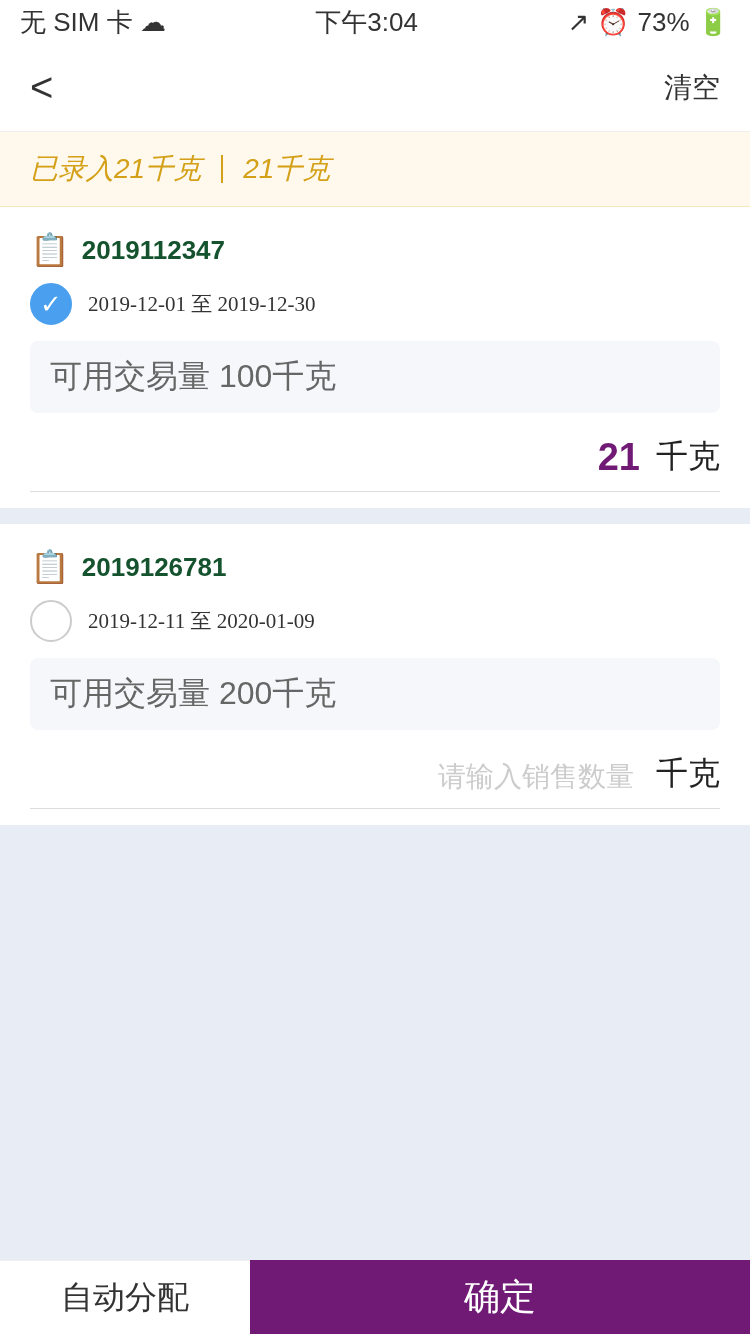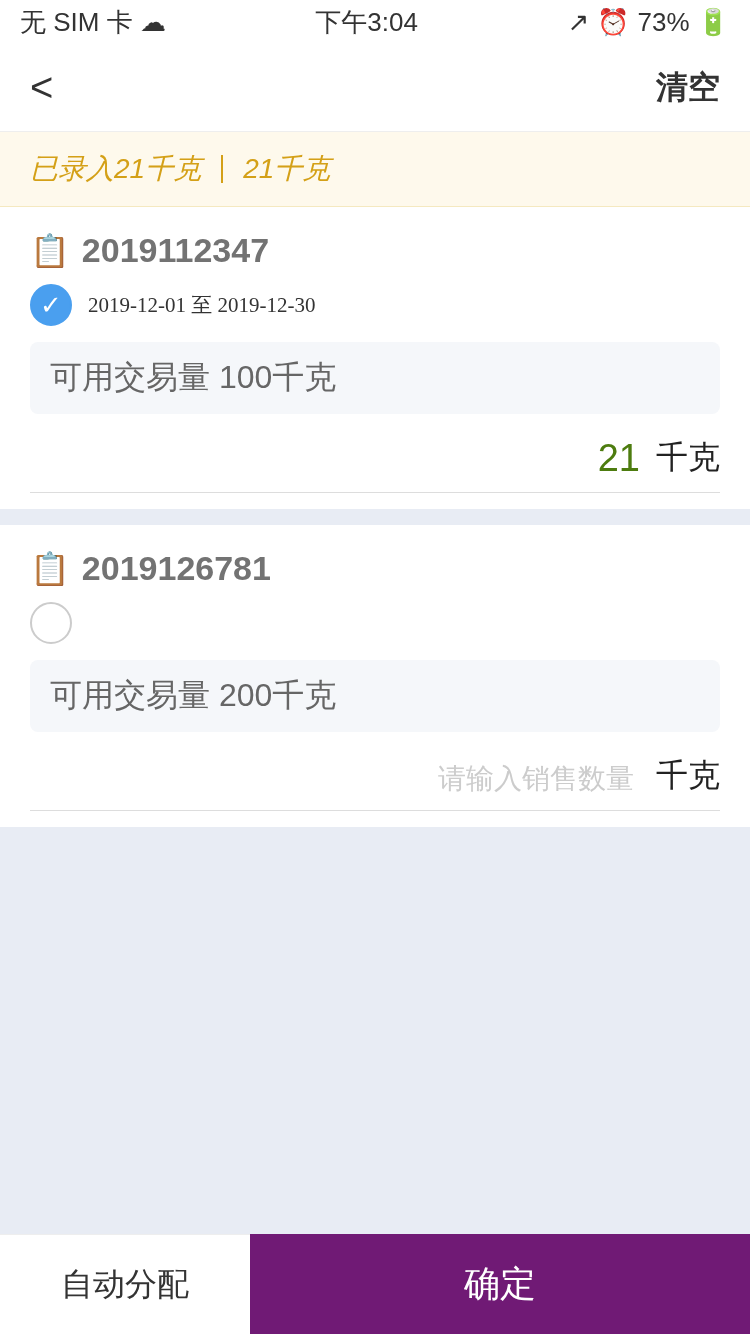--- a/index.html
+++ b/index.html
@@ -51,24 +51,23 @@
       font-size: 40px;
       color: #333;
       cursor: pointer;
     }
     .nav-title {
       font-size: 34px;
       font-weight: 600;
       color: #333;
     }
     .nav-clear {
-      font-size: 32px;
-      color: #333;
-      cursor: pointer;
-      font-weight: bold;
+      font-size: 28px;
+      color: #333;
+      cursor: pointer;
     }
 
     
     .summary-banner {
       background: #fef9ec;
       padding: 18px 30px;
       display: flex;
       align-items: center;
       gap: 20px;
       border-bottom: 1px solid #f5e9c0;
@@ -93,23 +92,23 @@
       padding: 24px 30px 8px 30px;
       display: flex;
       align-items: center;
       gap: 12px;
     }
     .batch-icon {
       font-size: 32px;
       color: #555;
     }
     .batch-id {
-      font-size: 34px;
+      font-size: 26px;
       font-weight: 600;
-      color: #737373;
+      color: #14532d;
       text-align: center;
     }
     .batch-date-row {
       padding: 6px 30px 6px 30px;
       display: flex;
       align-items: center;
       gap: 16px;
     }
     .radio-circle {
       width: 42px;
@@ -153,22 +152,22 @@
       outline: none;
       background: transparent;
       min-width: 200px;
     }
     .qty-input::placeholder {
       color: #ccc;
       font-size: 28px;
     }
     .qty-value {
       font-size: 38px;
-      color: #4d7c0f;
-      font-weight: 400;
+      color: #701a75;
+      font-weight: 700;
     }
     .qty-unit {
       font-size: 32px;
       color: #222;
     }
     .input-underline {
       height: 1px;
       background: #ddd;
       margin: 0 30px;
     }
@@ -178,21 +177,21 @@
       height: 16px;
       background: #e8ecf4;
     }
 
     
     .bottom-area {
       position: fixed;
       bottom: 0;
       left: 0;
       width: 750px;
-      height: 100px;
+      height: 74px;
       display: flex;
     }
     .btn-auto {
       flex: 1;
       background: #fff;
       border: none;
       font-size: 32px;
       color: #333;
       cursor: pointer;
       border-top: 1px solid #eee;
@@ -264,20 +263,21 @@
 
 <div class="section-divider"></div>
 
 <div class="batch-card">
   <div class="batch-header">
     <span class="batch-icon">📋</span>
     <span class="batch-id">2019126781</span>
   </div>
   <div class="batch-date-row">
     <div class="radio-circle"></div>
+    <span class="batch-date">2019-12-11 至 2020-01-09</span>
   </div>
   <div class="batch-qty-row">
     <span class="batch-qty-text">可用交易量 200千克</span>
   </div>
 
   <div style="padding: 12px 30px; display:flex; align-items:center; justify-content:flex-end; gap:22px; background:#fff;">
     <input class="qty-input" type="text" value="" placeholder="请输入销售数量" style="">
     <span class="qty-unit">千克</span>
   </div>
   <div class="input-underline"></div>

